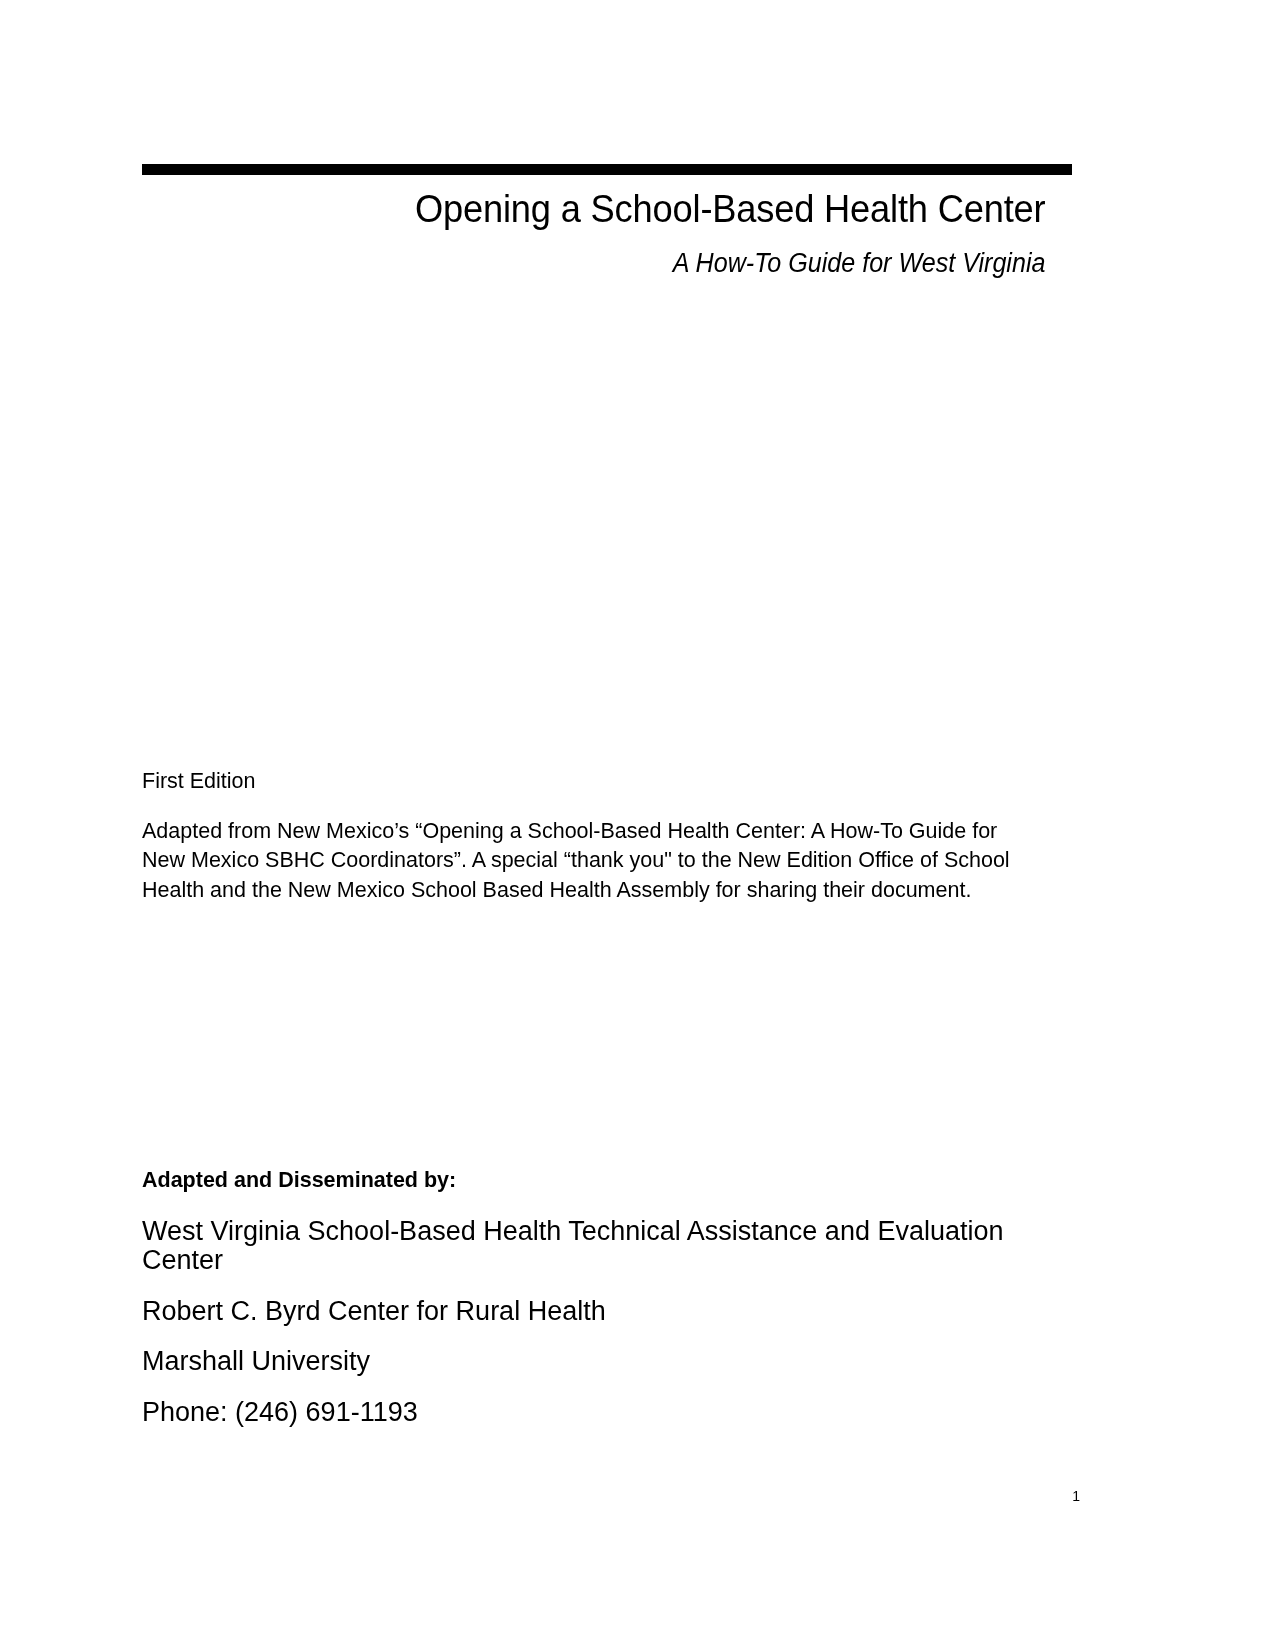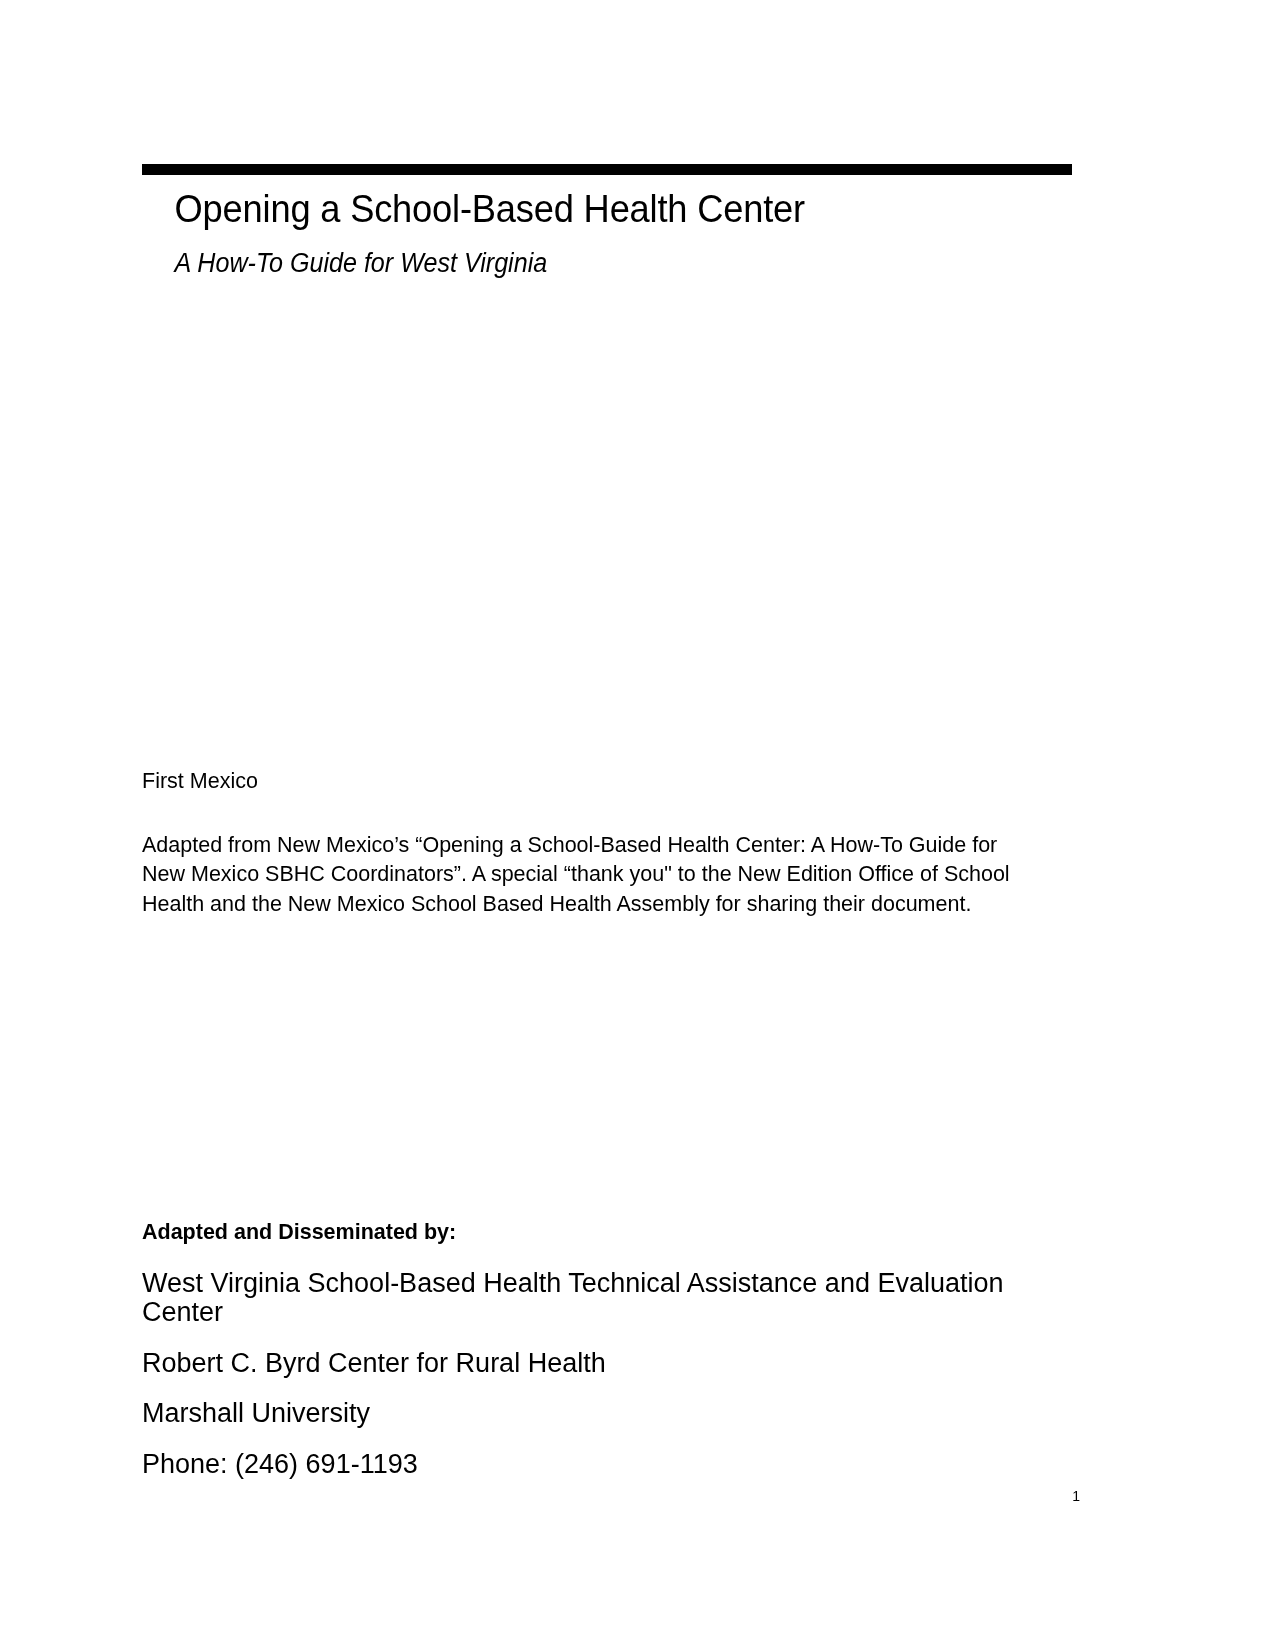--- a/index.html
+++ b/index.html
@@ -26,24 +26,24 @@
     left: 142px;
     top: 164px;
     width: 930px;
     height: 11px;
     background: #000000;
   }
 
   
   .title-block {
     position: absolute;
-    left: 142px;
+    left: 148px;
     top: 186px;
     width: 930px;
-    text-align: left;
+    text-align: right;
   }
   .doc-title {
     font-size: 39px;
     line-height: 46px;
     font-weight: 400;
     letter-spacing: -0.2px;
     transform: scaleX(0.93);
     transform-origin: center top;
     white-space: nowrap;
   }
@@ -65,31 +65,31 @@
     top: 767px;
     width: 905px;
   }
   .para {
     font-size: 21.5px;
     line-height: 29.5px;
     font-weight: 400;
     margin: 0;
   }
   .para + .para {
-    margin-top: 34px;
+    margin-top: 20px;
   }
   .para-edition {
     margin-bottom: 0;
   }
 
   
   .publisher-region {
     position: absolute;
     left: 142px;
-    top: 1218px;
+    top: 1166px;
     width: 905px;
   }
   .pub-heading {
     font-size: 21.5px;
     line-height: 29.5px;
     font-weight: bold;
     margin: 0;
   }
   .pub-line {
     font-size: 27px;
@@ -116,21 +116,21 @@
 <div class="page">
 
   <div class="top-rule"></div>
 
   <div class="title-block">
     <div class="doc-title">Opening a School-Based Health Center</div>
     <div class="doc-subtitle">A  How-To Guide for West Virginia</div>
   </div>
 
   <div class="body-region">
-    <p class="para para-edition">First Mexico</p>
+    <p class="para para-edition">First Edition</p>
     <p class="para"><span>Adapted from New Mexico’s “Opening a School-Based Health Center:  A How-To Guide for</span><br><span>New Mexico SBHC Coordinators”.  A special “thank you" to the New Edition Office of School</span><br><span>Health and the New Mexico School Based Health Assembly for sharing their document.</span></p>
   </div>
 
   <div class="publisher-region">
     <p class="pub-heading">Adapted and Disseminated by:</p>
     <p class="pub-line">West Virginia School-Based Health Technical Assistance and Evaluation Center</p>
     <p class="pub-line">Robert C. Byrd Center for Rural Health</p>
     <p class="pub-line">Marshall University</p>
     <p class="pub-line">Phone: (246) 691-1193</p>
   </div>

